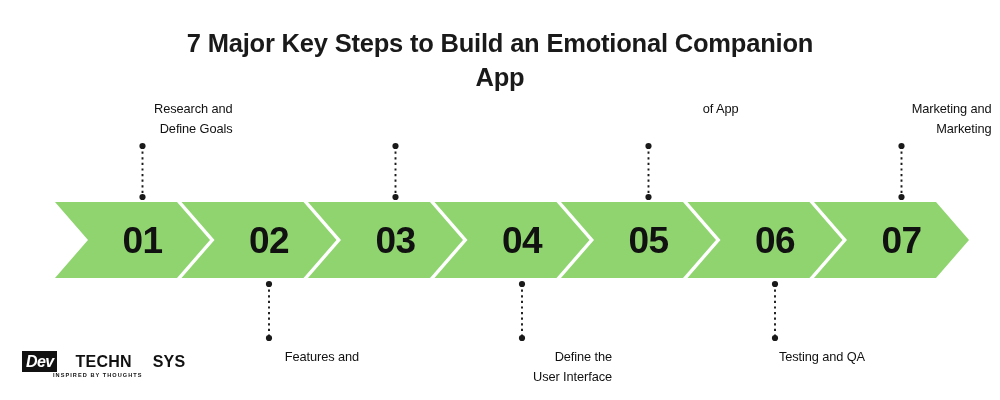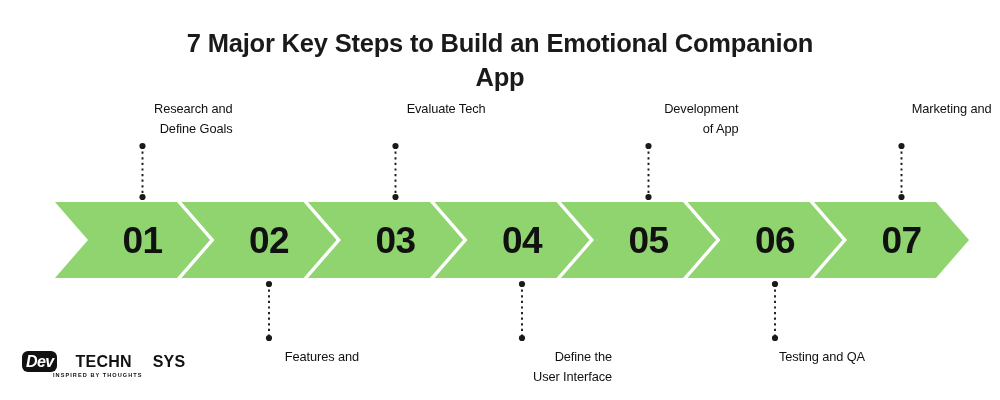--- a/index.html
+++ b/index.html
@@ -82,21 +82,20 @@
     background: #111111;
     color: #ffffff;
     font-size: 16px;
     font-weight: bold;
     font-style: italic;
     letter-spacing: -0.6px;
     padding: 0 3px 0 4px;
     display: flex;
     align-items: center;
     line-height: 1;
-    border-radius: 6px;
   }
   .logo-word {
     color: #111111;
     font-size: 16px;
     font-weight: bold;
     letter-spacing: 0.2px;
     display: flex;
     align-items: center;
     line-height: 1;
     padding-left: 19px;
@@ -173,35 +172,34 @@
 
   <div id="labels">
       <div class="step-label above" style="left: 52.5px; top: 99px;">
         <span class="line">Research and</span>
         <span class="line">Define Goals</span>
       </div>
       <div class="step-label below" style="left: 179px; top: 347px;">
         <span class="line">Features and</span>
       </div>
       <div class="step-label above" style="left: 305.5px; top: 99px;">
-        <span class="line">Evaluate Tech</span>
       </div>
       <div class="step-label below" style="left: 432px; top: 347px;">
         <span class="line">Define the</span>
         <span class="line">User Interface</span>
       </div>
       <div class="step-label above" style="left: 558.5px; top: 99px;">
-        <span class="line">Development</span>
         <span class="line">of App</span>
       </div>
       <div class="step-label below" style="left: 685px; top: 347px;">
         <span class="line">Testing and QA</span>
       </div>
       <div class="step-label above" style="left: 811.5px; top: 99px;">
         <span class="line">Marketing and</span>
+        <span class="line">Marketing</span>
       </div>
     </div>
 
   <div class="logo">
     <div class="logo-row">
       <span class="logo-dev">Dev</span>
       <span class="logo-word">TECHN</span>
       <svg class="logo-gear" viewBox="0 0 24 24">
         <path fill="#F5A11B" d="M12 0.8l2.2 2.0 2.9-0.7 1.1 2.8 2.9 0.6-0.3 3.0 2.4 1.8-1.6 2.5 1.2 2.8-2.7 1.3-0.4 3.0-3.0-0.1-1.9 2.3-2.6-1.5-2.6 1.5-1.9-2.3-3.0 0.1-0.4-3.0-2.7-1.3 1.2-2.8-1.6-2.5 2.4-1.8-0.3-3.0 2.9-0.6 1.1-2.8 2.9 0.7z"></path>
         <circle cx="12" cy="12" r="4.1" fill="#ffffff"></circle>

